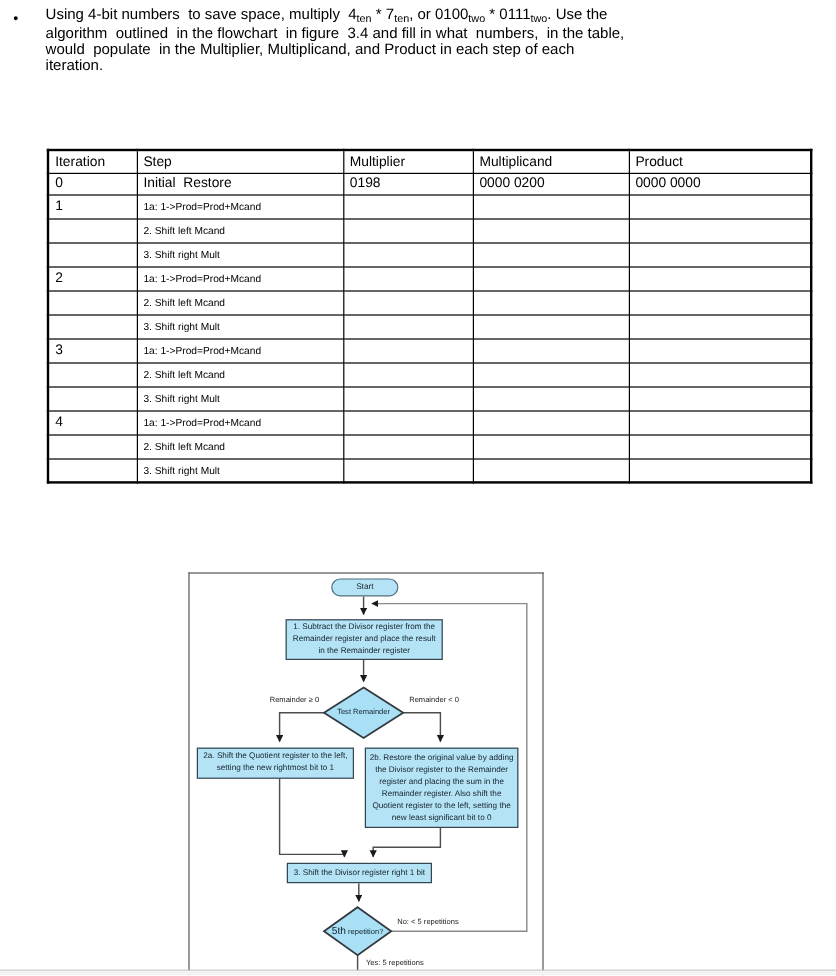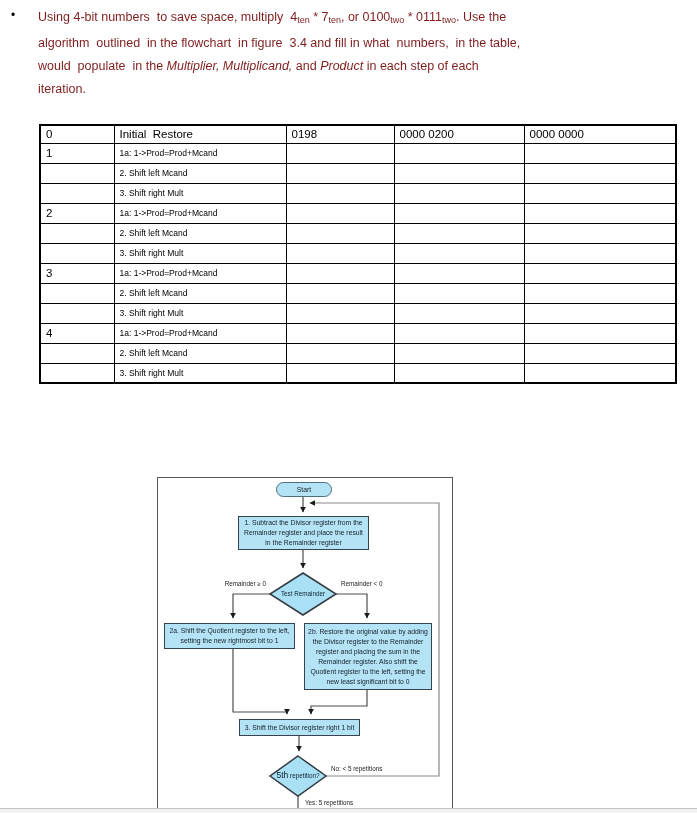--- a/index.html
+++ b/index.html
@@ -1,24 +1,24 @@
 <!DOCTYPE html>
 <html><head>
 <meta charset="utf-8">
 <style>
   html,body{margin:0;padding:0;background:#fff;}
   .page{position:relative;width:697px;height:813px;background:#ffffff;overflow:hidden;
         font-family:"Liberation Sans",sans-serif;color:#1a1a1a;}
 
   
   .bullet-dot{position:absolute;left:11px;top:8px;font-size:12px;color:#000;}
-  .intro{position:absolute;left:38px;top:6px;width:600px;font-size:12.5px;line-height:23px;
-         white-space:pre-wrap;color:#7f1d1d;}
+  .intro{position:absolute;left:38px;top:6px;width:600px;font-size:12.5px;line-height:13px;
+         white-space:pre-wrap;color:#000000;}
   .intro .sub{font-size:9px;vertical-align:-2px;}
-  .intro .it{font-style:italic;}
+  .intro .it{}
 
   
   table.mult{position:absolute;left:39px;top:124px;border-collapse:collapse;table-layout:fixed;
              border:2px solid #000;}
   table.mult td,table.mult th{border:1px solid #000;padding:0 0 0 5px;text-align:left;
              vertical-align:middle;white-space:pre;overflow:hidden;color:#000;}
   table.mult th{font-size:11.5px;font-weight:normal;}
   tr.hrow{height:19px;}
   tr.brow{height:18px;}
   tr.srow{height:20px;}
@@ -51,20 +51,27 @@
 
   <table class="mult">
     <colgroup>
         <col style="width:74px">
         <col style="width:172px">
         <col style="width:108px">
         <col style="width:130px">
         <col style="width:152px">
       </colgroup>
     <tbody>
+        <tr class="hrow">
+      <th>Iteration</th>
+      <th>Step</th>
+      <th>Multiplier</th>
+      <th>Multiplicand</th>
+      <th>Product</th>
+    </tr>
     <tr class="brow">
       <td class="big">0</td>
       <td class="big">Initial  Restore</td>
       <td class="big">0198</td>
       <td class="big">0000 0200</td>
       <td class="big">0000 0000</td>
     </tr>
     <tr class="srow">
       <td class="big">1</td>
       <td class="small">1a: 1-&gt;Prod=Prod+Mcand</td>

